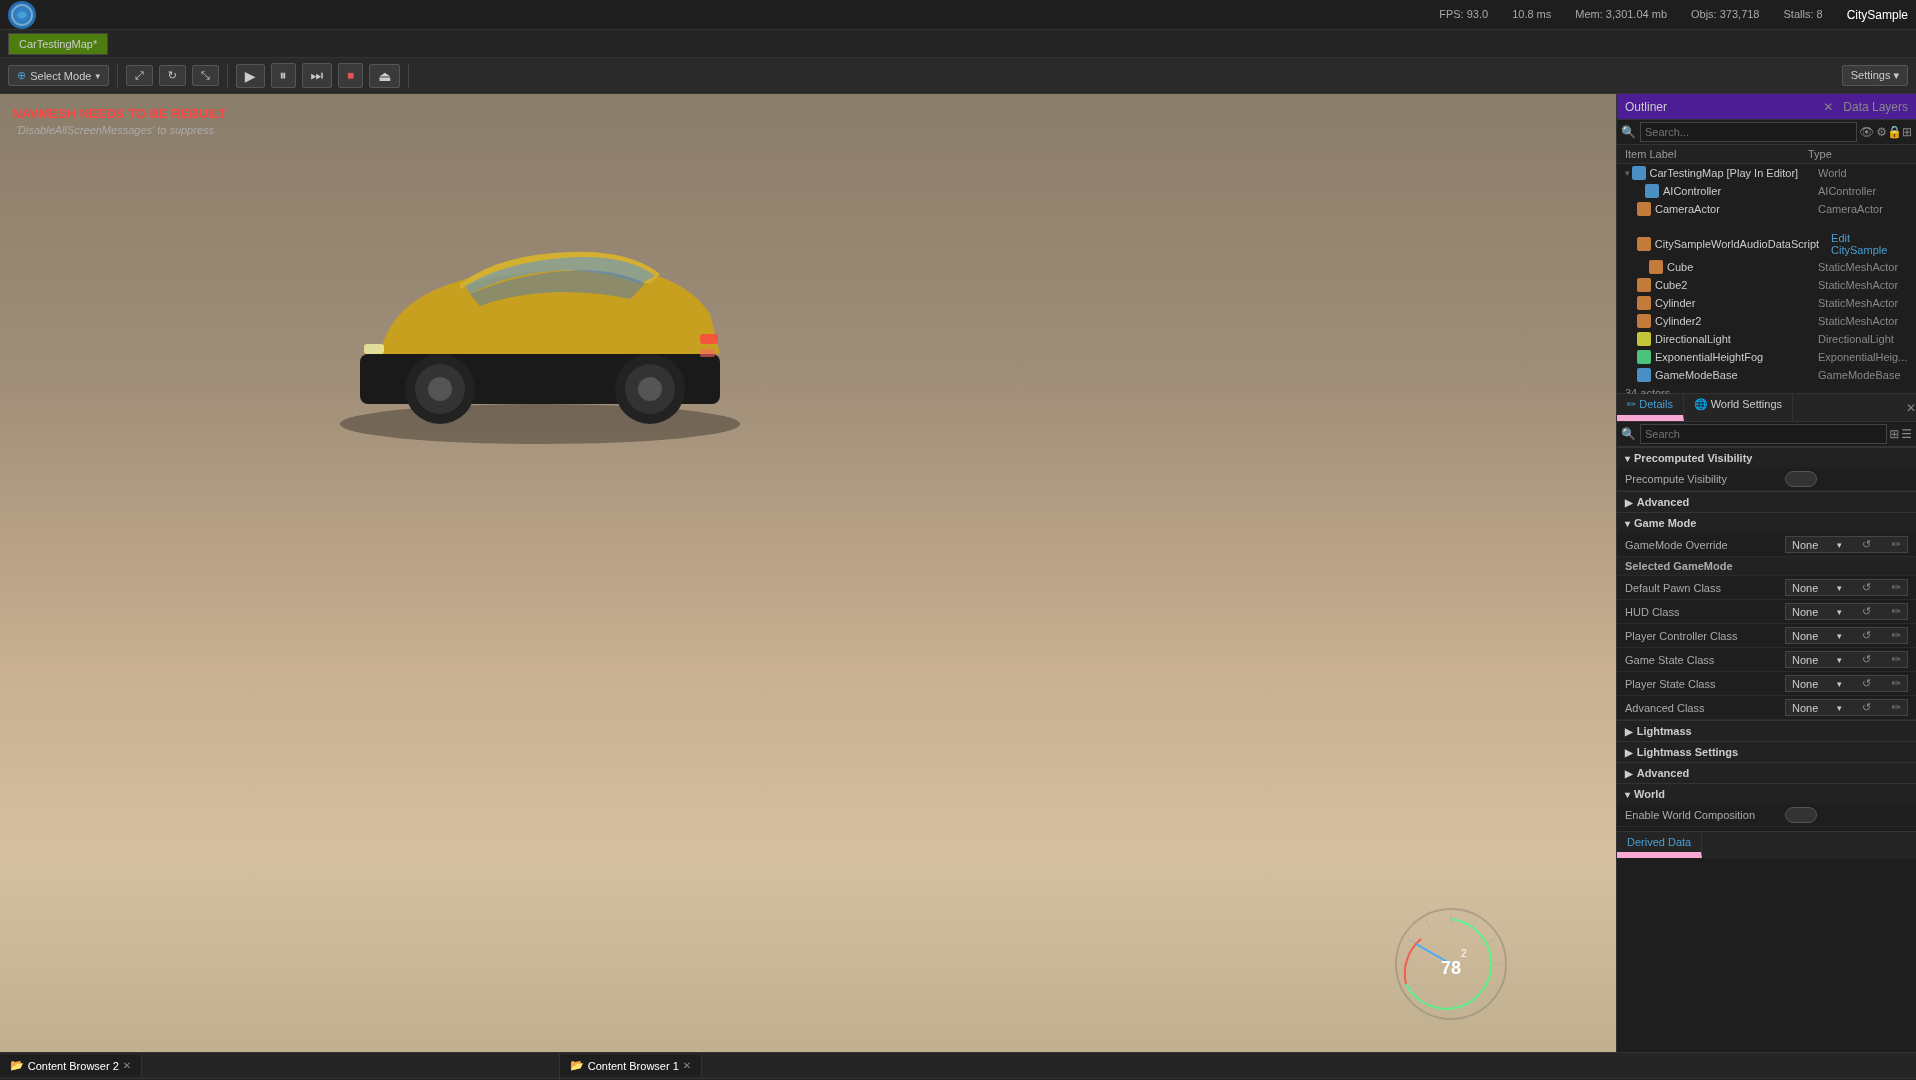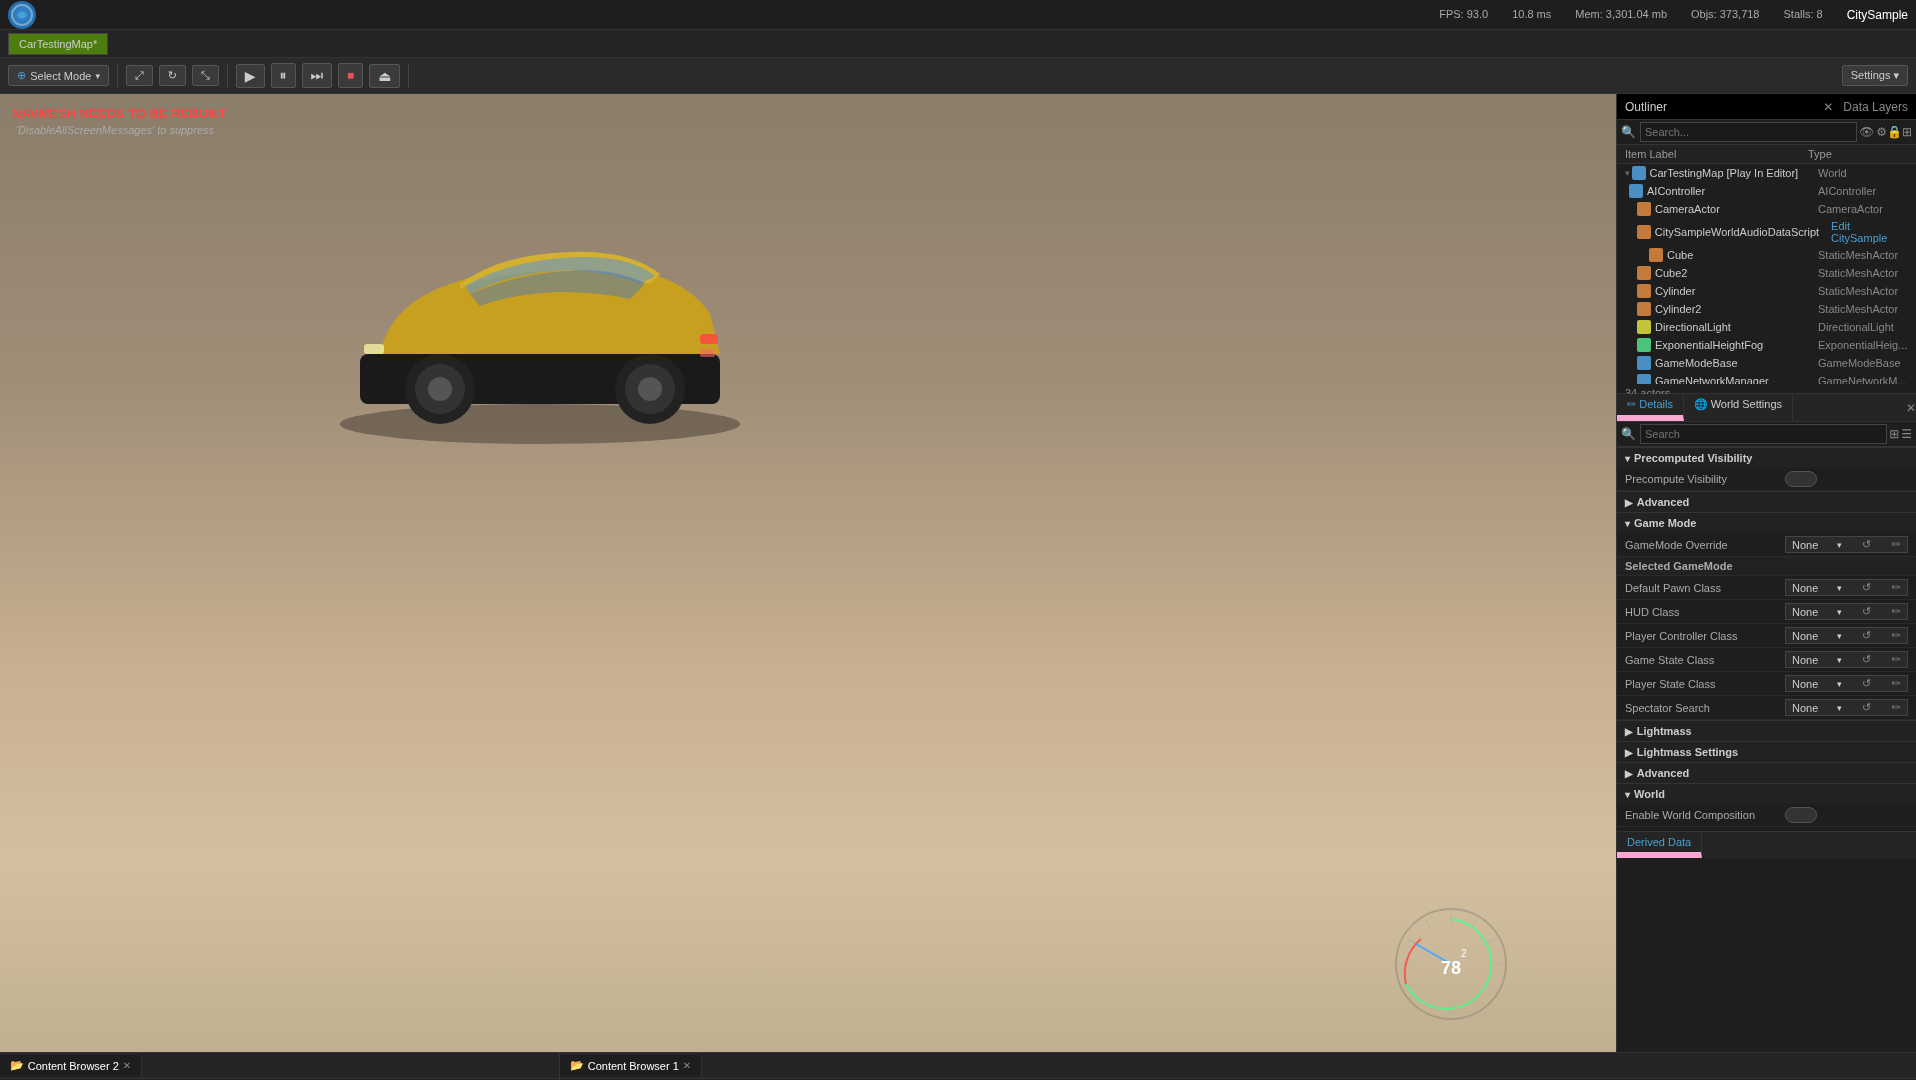--- a/index.html
+++ b/index.html
@@ -34,21 +34,21 @@
     .navmesh-warning { position: absolute; top: 12px; left: 12px; color: #ff4444; font-size: 13px; font-weight: bold; }
     .disable-msg { position: absolute; top: 30px; left: 16px; color: #aaa; font-size: 11px; font-style: italic; }
     .car-container { position: absolute; top: 100px; left: 300px; width: 480px; height: 280px; }
 
     
     .car-placeholder { width: 480px; height: 260px; }
 
     
     #right-panel { width: 300px; background: #1e1e1e; border-left: 1px solid #333; display: flex; flex-direction: column; }
     #outliner { flex: 0 0 auto; height: 300px; border-bottom: 1px solid #333; }
-    .panel-header { display: flex; align-items: center; background: #000000; height: 26px; padding: 0 8px; gap: 6px; border-bottom: 1px solid #333; }
+    .panel-header { display: flex; align-items: center; background: #4c1d95; height: 26px; padding: 0 8px; gap: 6px; border-bottom: 1px solid #333; }
     .outliner-header { display: flex; background: #222; padding: 3px 8px; font-size: 11px; color: #999; border-bottom: 1px solid #333; }
     .outliner-col-label { flex: 1; }
     .outliner-col-type { width: 100px; }
     .outliner-row { display: flex; align-items: center; padding: 2px 8px; font-size: 11px; cursor: pointer; }
     .outliner-icon { width: 14px; height: 14px; border-radius: 2px; margin-right: 4px; display: inline-block; }
     .icon-blue { background: #4a8fc4; }
     .icon-orange { background: #c47a3a; }
     .icon-green { background: #4ac47a; }
     .icon-yellow { background: #c4c43a; }
     .indent-1 { padding-left: 16px; }
@@ -244,31 +244,31 @@
         <span class="outliner-col-label">Item Label</span>
         <span class="outliner-col-type">Type</span>
       </div>
       <div class="outliner-tree">
         <div class="outliner-row indent-1" style="padding-left:8px;">
           <span style="color:#666;margin-right:2px;font-size:9px;">▾</span>
           <span class="outliner-icon icon-blue"></span>
           <span style="flex:1;font-size:11px;">CarTestingMap [Play In Editor]</span>
           <span style="width:90px;font-size:11px;color:#888;">World</span>
         </div>
-        <div class="outliner-row indent-2" style="padding-left:12px;">
+        <div class="outliner-row indent-2" style="padding-left:28px;">
           <span class="outliner-icon icon-blue"></span>
           <span style="flex:1;font-size:11px;">AIController</span>
           <span style="width:90px;font-size:11px;color:#888;">AIController</span>
         </div>
         <div class="outliner-row indent-2" style="padding-left:20px;">
           <span class="outliner-icon icon-orange"></span>
           <span style="flex:1;font-size:11px;">CameraActor</span>
           <span style="width:90px;font-size:11px;color:#888;">CameraActor</span>
         </div>
-        <div class="outliner-row indent-2" style="padding-left:20px;">
+        <div class="outliner-row indent-2" style="padding-left:20px;margin-top:12px;">
           <span class="outliner-icon icon-orange"></span>
           <span style="flex:1;font-size:11px;">CitySampleWorldAudioDataScript</span>
           <span style="width:90px;font-size:11px;color:#4a9fd4;cursor:pointer;padding-left:12px;">Edit CitySample</span>
         </div>
         <div class="outliner-row indent-2" style="padding-left:32px;">
           <span class="outliner-icon icon-orange"></span>
           <span style="flex:1;font-size:11px;">Cube</span>
           <span style="width:90px;font-size:11px;color:#888;">StaticMeshActor</span>
         </div>
         <div class="outliner-row indent-2" style="padding-left:20px;">
@@ -408,21 +408,21 @@
       <div class="prop-row">
         <span class="prop-label">Player State Class</span>
         <div class="prop-value none-badge">
           <span>None</span>
           <span style="font-size:9px;">▾</span>
           <span style="margin-left:2px;color:#888;">↺</span>
           <span style="margin-left:2px;color:#888;">✏</span>
         </div>
       </div>
       <div class="prop-row">
-        <span class="prop-label">Spectator Search</span>
+        <span class="prop-label">Advanced Class</span>
         <div class="prop-value none-badge">
           <span>None</span>
           <span style="font-size:9px;">▾</span>
           <span style="margin-left:2px;color:#888;">↺</span>
           <span style="margin-left:2px;color:#888;">✏</span>
         </div>
       </div>
 
       <div class="section-header">
         <span class="arrow">▶</span>

